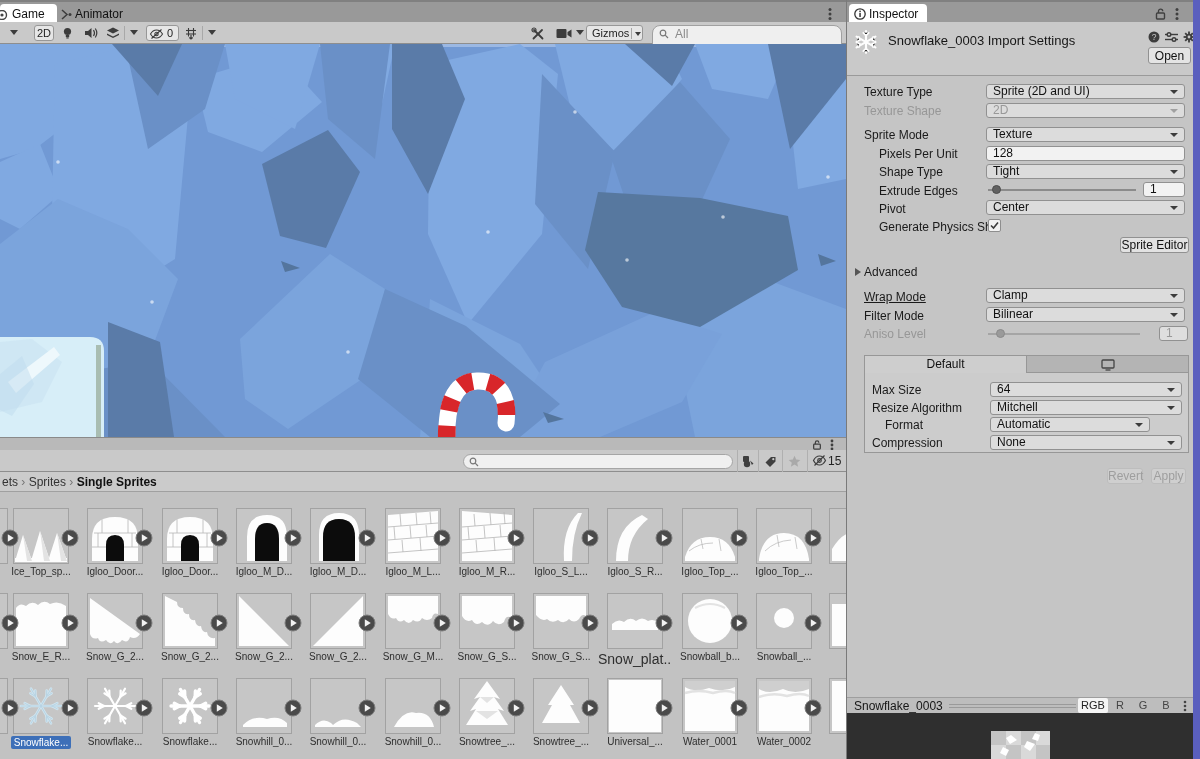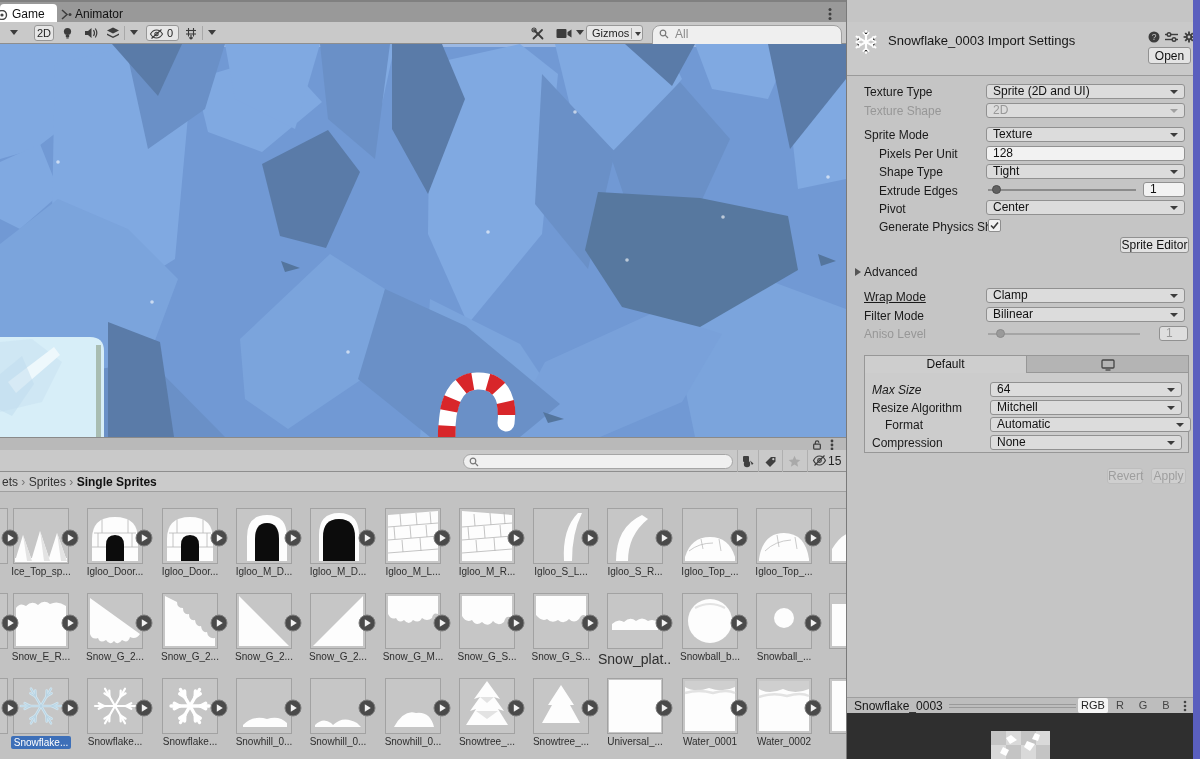--- a/index.html
+++ b/index.html
@@ -742,20 +742,38 @@
 <div class="abs" style="left:829px;top:101px;width:56px;height:56px;border:1px solid #a2a2a2;background:#c6c6c6;"><svg width="54" height="54" viewBox="0 0 54 54">
           <rect x="2" y="10" width="26" height="42" fill="#fdfdfd"></rect>
         </svg></div>
 <div class="abs" style="left:829px;top:186px;width:56px;height:56px;border:1px solid #a2a2a2;background:#c6c6c6;"><svg width="54" height="54" viewBox="0 0 54 54">
           <rect x="2" y="2" width="26" height="50" fill="#fdfdfd"></rect>
         </svg></div>
 </div>
 </div>
 
 <div class="abs" id="insp" style="left:846px;top:0;width:347px;height:759px;background:#c5c5c5;border-left:1px solid #7a7a7a;">
+  <div class="abs tabstrip" style="left:0;top:0;width:346px;height:22px;">
+    <div class="tab" style="left:2px;width:78px;padding-left:20px;">Inspector
+      <svg class="abs" style="left:5px;top:4px" width="12" height="12" viewBox="0 0 12 12">
+          <circle cx="6" cy="6" r="5.2" fill="none" stroke="#333" stroke-width="1.3"></circle>
+          <rect x="5.3" y="5" width="1.5" height="4" fill="#333"></rect>
+          <rect x="5.3" y="2.6" width="1.5" height="1.6" fill="#333"></rect>
+        </svg>
+    </div>
+    <svg class="abs" style="left:308px;top:6px" width="11" height="12" viewBox="0 0 11 12">
+        <rect x="1.5" y="5" width="8" height="6" rx="1" fill="none" stroke="#404040" stroke-width="1.4"></rect>
+        <path d="M3.5,5 L3.5,3.2 A2.1,2.1 0 0 1 7.7,3.2" fill="none" stroke="#404040" stroke-width="1.4"></path>
+      </svg>
+    <svg class="abs" style="left:328px;top:5px" width="4" height="14" viewBox="0 0 4 14">
+        <circle cx="2" cy="2.4" r="1.5" fill="#404040"></circle>
+        <circle cx="2" cy="7" r="1.5" fill="#404040"></circle>
+        <circle cx="2" cy="11.6" r="1.5" fill="#404040"></circle>
+      </svg>
+  </div>
   <div class="abs" style="left:0;top:22px;width:346px;height:54px;background:#c9c9c9;border-bottom:1px solid #9a9a9a;">
     <svg class="abs" style="left:6px;top:7px" width="26" height="26" viewBox="0 0 24 24">
       <g stroke="#fdfdfd" stroke-width="2" stroke-linecap="round">
         <line x1="12" y1="2" x2="12" y2="22"></line>
         <line x1="3.3" y1="7" x2="20.7" y2="17"></line>
         <line x1="3.3" y1="17" x2="20.7" y2="7"></line>
         <g stroke-width="1.6">
         <path d="M9.5,3.5 L12,6 L14.5,3.5"></path>
             <path d="M9.5,20.5 L12,18 L14.5,20.5"></path>
         <path d="M3.2,11.5 L6.3,10.4 L5.5,7.3"></path>
@@ -836,26 +854,26 @@
   <div class="inp" style="left:312px;top:326px;width:29px;color:#999;background:#dedede;">1</div>
 
   <div class="abs" style="left:17px;top:355px;width:325px;height:98px;border:1px solid #979797;background:#cccccc;">
     <div class="abs" style="left:0;top:0;width:323px;height:17px;background:#b4b4b4;border-bottom:1px solid #979797;">
       <div class="abs" style="left:0;top:0;width:162px;height:17px;background:#cecece;border-right:1px solid #979797;text-align:center;font-size:12px;line-height:16px;">Default</div>
       <svg class="abs" style="left:236px;top:3px" width="14" height="12" viewBox="0 0 14 12">
           <rect x="1" y="1" width="12" height="8" rx="1" fill="none" stroke="#444" stroke-width="1.3"></rect>
           <line x1="4.5" y1="11" x2="9.5" y2="11" stroke="#444" stroke-width="1.3"></line>
         </svg>
     </div>
-    <div class="lbl" style="left:7px;top:27px;font-style:italic;">Max Size</div>
+    <div class="lbl" style="left:7px;top:27px;">Max Size</div>
     <div class="dd" style="left:125px;top:26px;width:192px;">64</div>
     <div class="lbl" style="left:7px;top:45px;">Resize Algorithm</div>
     <div class="dd" style="left:125px;top:44px;width:192px;">Mitchell</div>
     <div class="lbl" style="left:20px;top:62px;">Format</div>
-    <div class="dd" style="left:125px;top:61px;width:201px;">Automatic</div>
+    <div class="dd" style="left:125px;top:61px;width:160px;">Automatic</div>
     <div class="lbl" style="left:7px;top:80px;">Compression</div>
     <div class="dd" style="left:125px;top:79px;width:192px;">None</div>
   </div>
   <div class="btn" style="left:260px;top:468px;width:36px;height:16px;line-height:15px;color:#9e9e9e;background:#cfcfcf;border-color:#bdbdbd;">Revert</div>
   <div class="btn" style="left:304px;top:468px;width:35px;height:16px;line-height:15px;color:#9e9e9e;background:#cfcfcf;border-color:#bdbdbd;">Apply</div>
 
   <div class="abs" style="left:0;top:697px;width:346px;height:16px;background:#bdbdbd;border-top:1px solid #9e9e9e;text-decoration:underline;">
     <div class="abs" style="left:7px;top:1px;font-size:12px;color:#161616;">Snowflake_0003</div>
     <div class="abs" style="left:102px;top:6px;width:127px;height:1px;background:#9a9a9a;"></div>
     <div class="abs" style="left:102px;top:9px;width:127px;height:1px;background:#9a9a9a;"></div>

